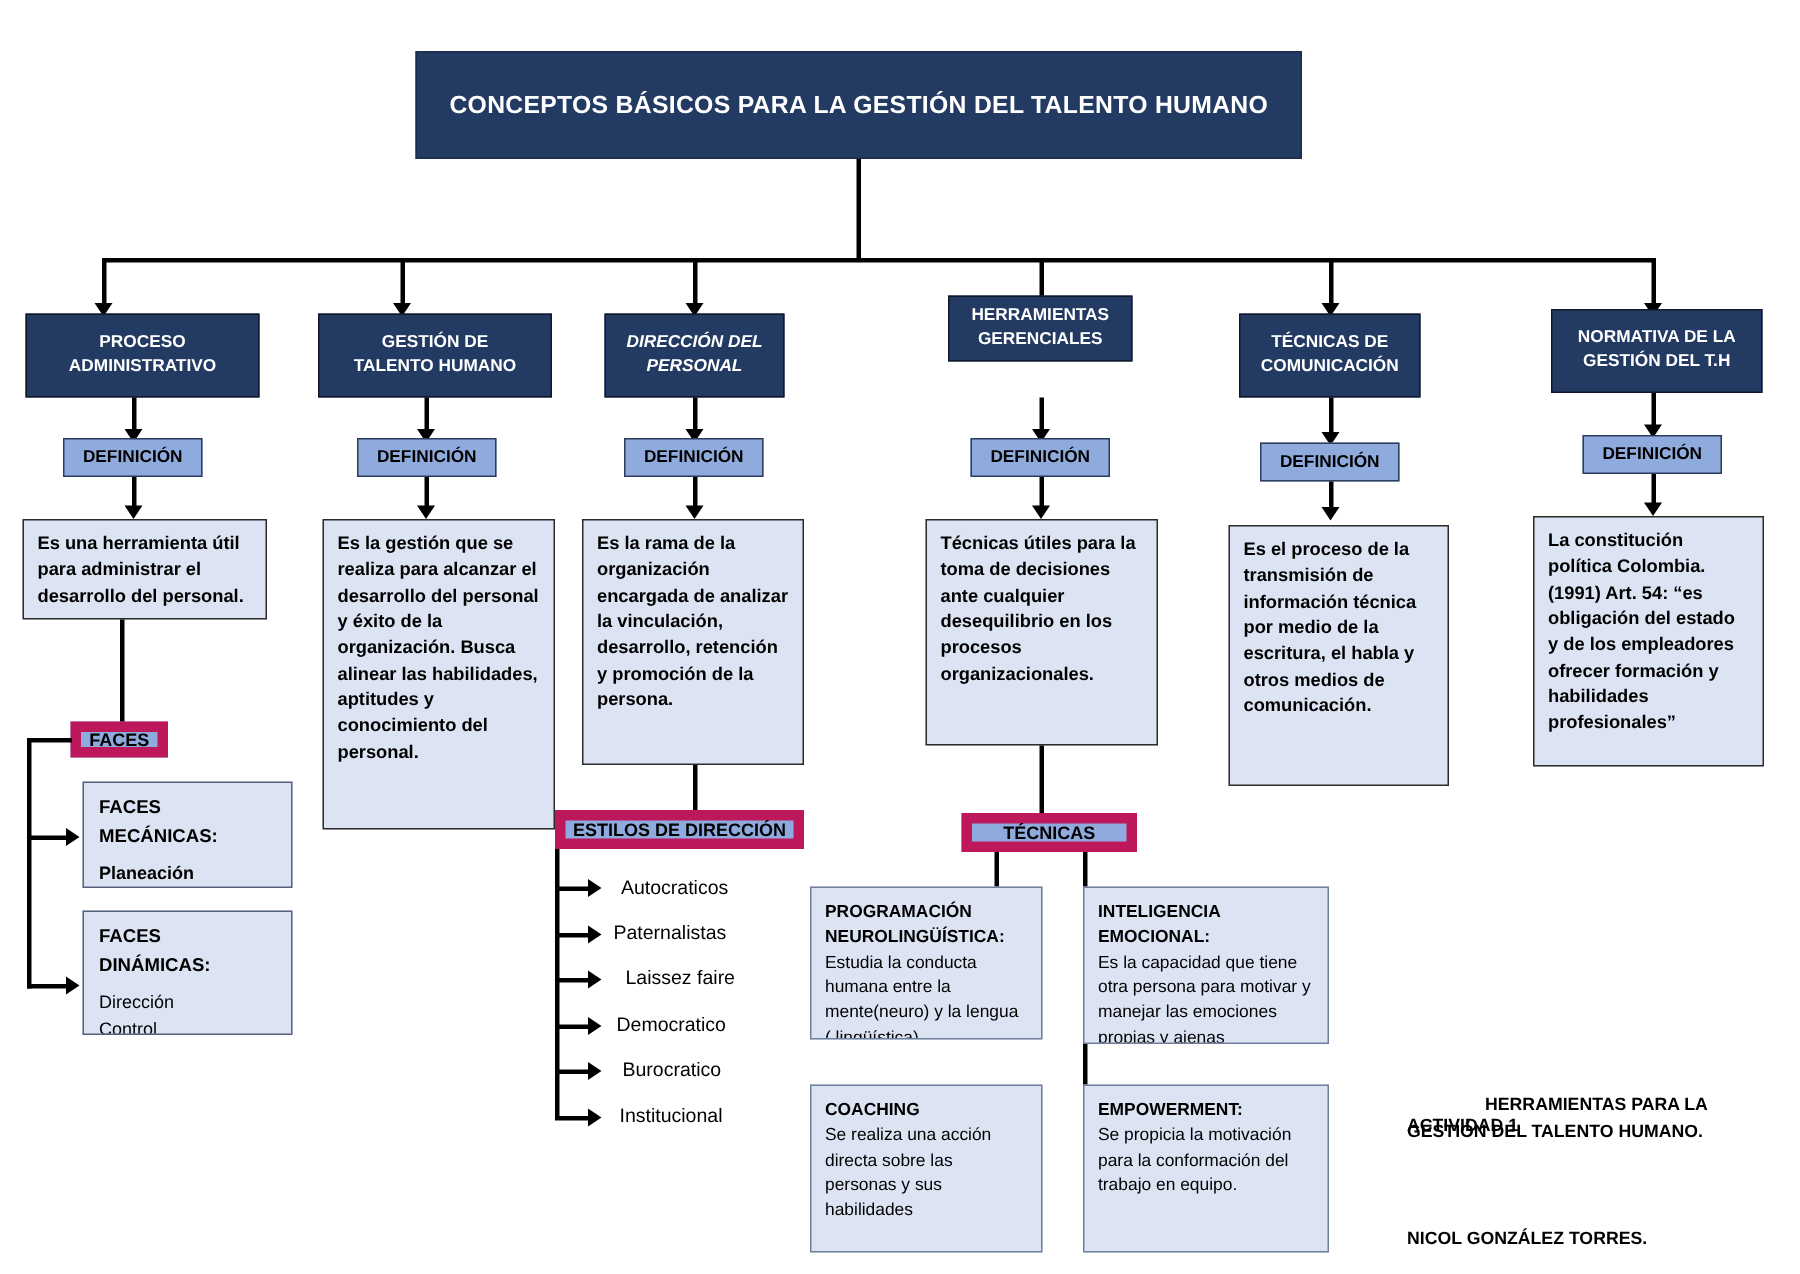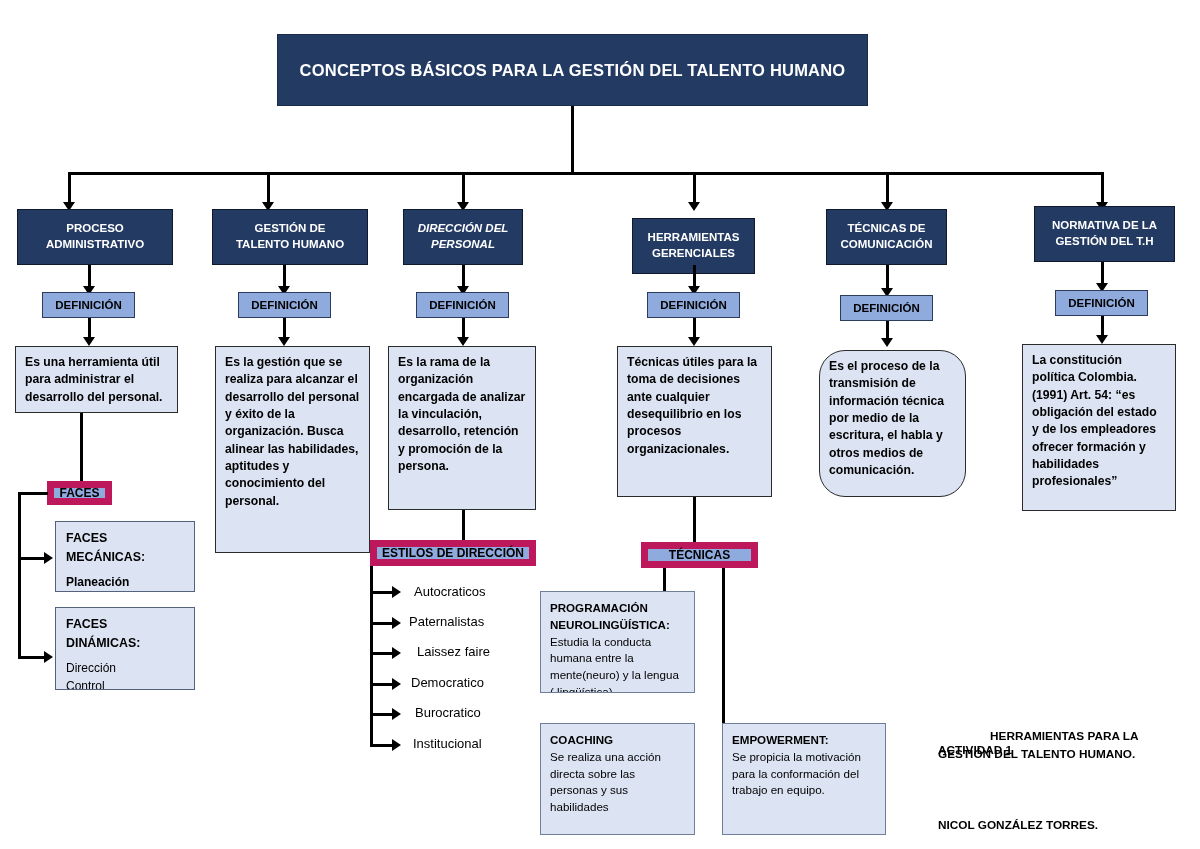--- a/index.html
+++ b/index.html
@@ -225,62 +225,66 @@
   <div class="list-item" style="left:411px;top:675px;">Democratico</div>
 
   <div class="hline" style="left:370px;top:713px;width:24px;"></div>
   <div class="arrow-right" style="left:392px;top:708px;"></div>
   <div class="list-item" style="left:415px;top:705px;">Burocratico</div>
 
   <div class="hline" style="left:370px;top:744px;width:24px;"></div>
   <div class="arrow-right" style="left:392px;top:739px;"></div>
   <div class="list-item" style="left:413px;top:736px;">Institucional</div>
 
-  <div class="box cat-box" style="left:632px;top:218px;width:123px;height:56px;">
+  <div class="box cat-box" style="left:632px;top:197px;width:123px;height:44px;">
     <span><span>HERRAMIENTAS</span><br>
     <span>GERENCIALES</span></span>
   </div>
   <div class="vline" style="left:693px;top:265px;height:23px;"></div>
   <div class="arrow-down" style="left:688px;top:286px;"></div>
   <div class="box def-chip" style="left:647px;top:292px;width:93px;height:26px;">DEFINICIÓN</div>
   <div class="vline" style="left:693px;top:318px;height:21px;"></div>
   <div class="arrow-down" style="left:688px;top:337px;"></div>
   <div class="box text-box" style="left:617px;top:346px;width:155px;height:151px;">Técnicas útiles para la toma de decisiones ante cualquier desequilibrio en los procesos organizacionales.</div>
 
   <div class="vline" style="left:693px;top:497px;height:47px;"></div>
   <div class="box sub-chip" style="left:641px;top:542px;width:117px;height:26px;">TÉCNICAS</div>
   <div class="vline" style="left:663px;top:568px;height:120px;"></div>
   <div class="vline" style="left:722px;top:568px;height:160px;"></div>
 
   <div class="box tech-box" style="left:540px;top:591px;width:155px;height:102px;">
     <span class="hd">PROGRAMACIÓN NEUROLINGÜÍSTICA:</span>
     <span>Estudia la conducta humana entre la mente(neuro) y la lengua ( lingüística)</span>
   </div>
 
+  <div class="box tech-box" style="left:722px;top:591px;width:164px;height:105px;">
+    <span class="hd">INTELIGENCIA EMOCIONAL:</span>
+    <span>Es la capacidad que tiene otra persona para motivar y manejar las emociones propias y ajenas</span>
+  </div>
 
   <div class="box tech-box" style="left:722px;top:723px;width:164px;height:112px;">
     <span class="hd">EMPOWERMENT:</span>
     <span>Se propicia la motivación para la conformación del trabajo en equipo.</span>
   </div>
 
   <div class="box tech-box" style="left:540px;top:723px;width:155px;height:112px;">
     <span class="hd">COACHING</span>
     <span>Se realiza una acción directa sobre las personas y sus habilidades</span>
   </div>
 
   <div class="box cat-box" style="left:826px;top:209px;width:121px;height:56px;">
     <span><span>TÉCNICAS DE</span><br>
     <span>COMUNICACIÓN</span></span>
   </div>
   <div class="vline" style="left:886px;top:265px;height:25px;"></div>
   <div class="arrow-down" style="left:881px;top:288px;"></div>
   <div class="box def-chip" style="left:840px;top:295px;width:93px;height:26px;">DEFINICIÓN</div>
   <div class="vline" style="left:886px;top:321px;height:20px;"></div>
   <div class="arrow-down" style="left:881px;top:338px;"></div>
-  <div class="box text-box" style="left:819px;top:350px;width:147px;height:147px;border-radius:26px;">Es el proceso de la transmisión de información técnica por medio de la escritura, el habla y otros medios de comunicación.</div>
+  <div class="box text-box" style="left:819px;top:350px;width:147px;height:174px;">Es el proceso de la transmisión de información técnica por medio de la escritura, el habla y otros medios de comunicación.</div>
 
   <div class="box cat-box" style="left:1034px;top:206px;width:141px;height:56px;">
     <span><span>NORMATIVA DE LA</span><br>
     <span>GESTIÓN DEL T.H</span></span>
   </div>
   <div class="vline" style="left:1101px;top:262px;height:23px;"></div>
   <div class="arrow-down" style="left:1096px;top:283px;"></div>
   <div class="box def-chip" style="left:1055px;top:290px;width:93px;height:26px;">DEFINICIÓN</div>
   <div class="vline" style="left:1101px;top:316px;height:21px;"></div>
   <div class="arrow-down" style="left:1096px;top:335px;"></div>

